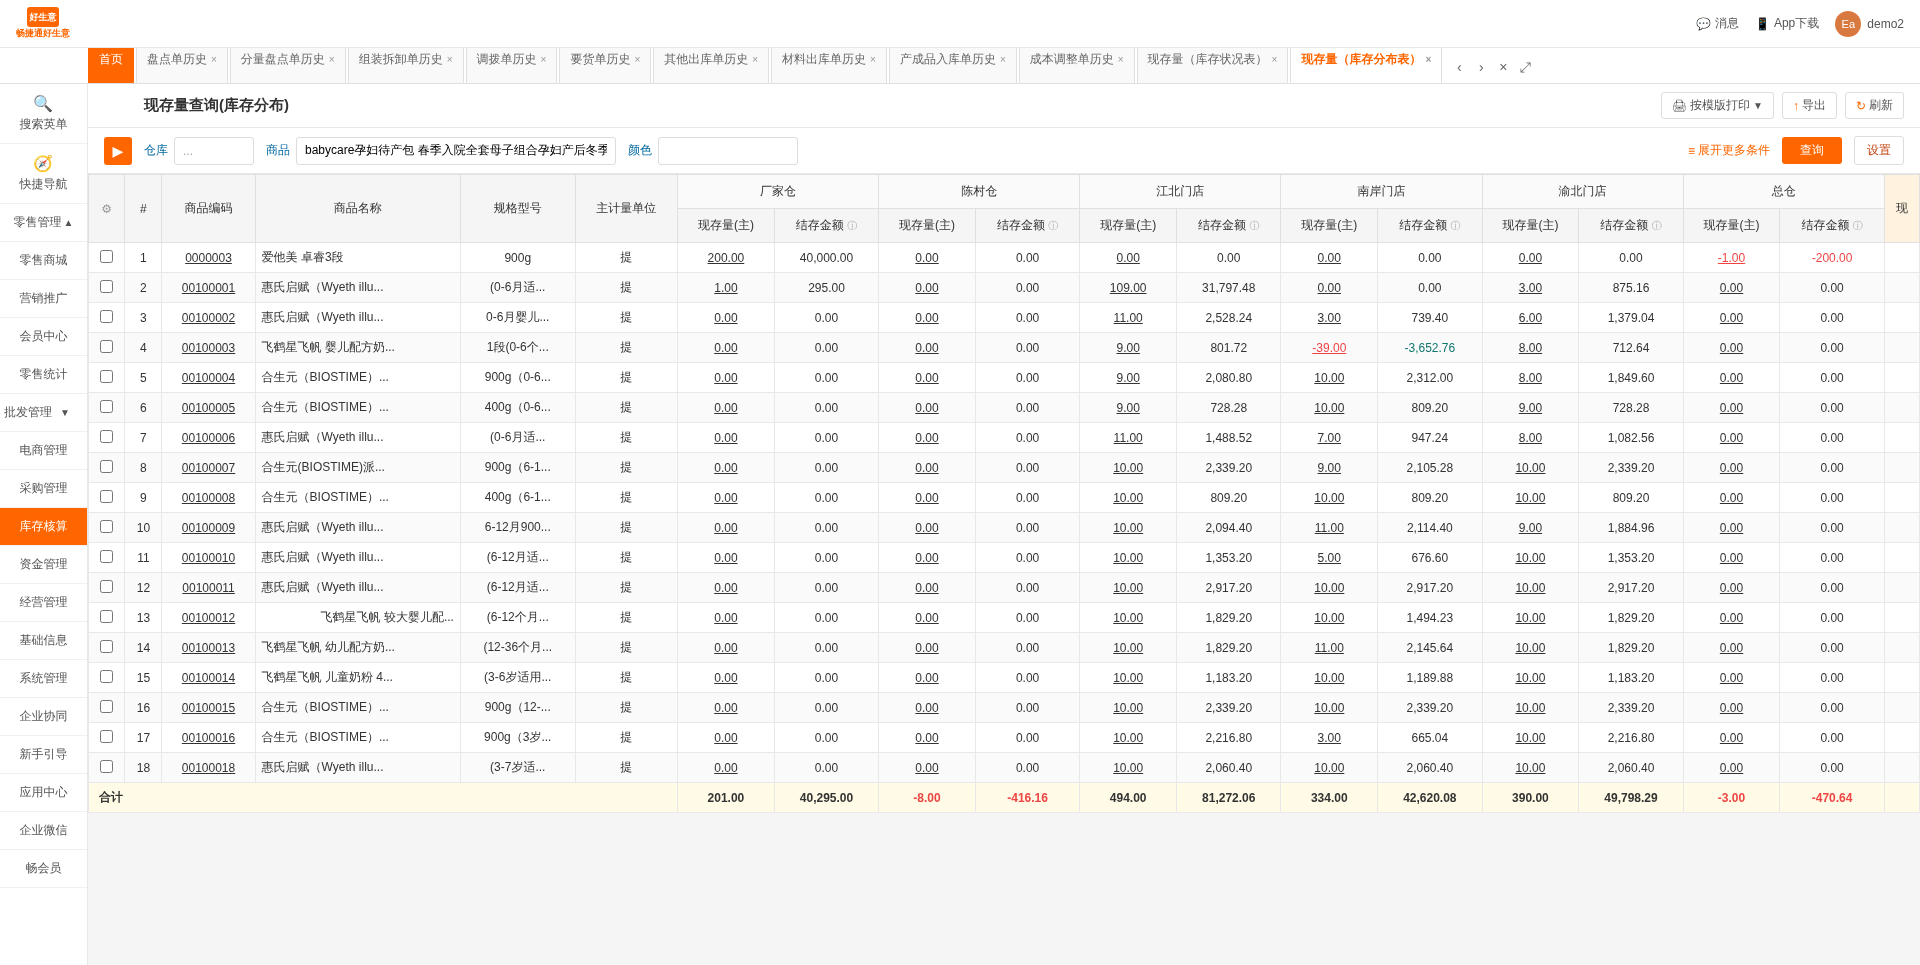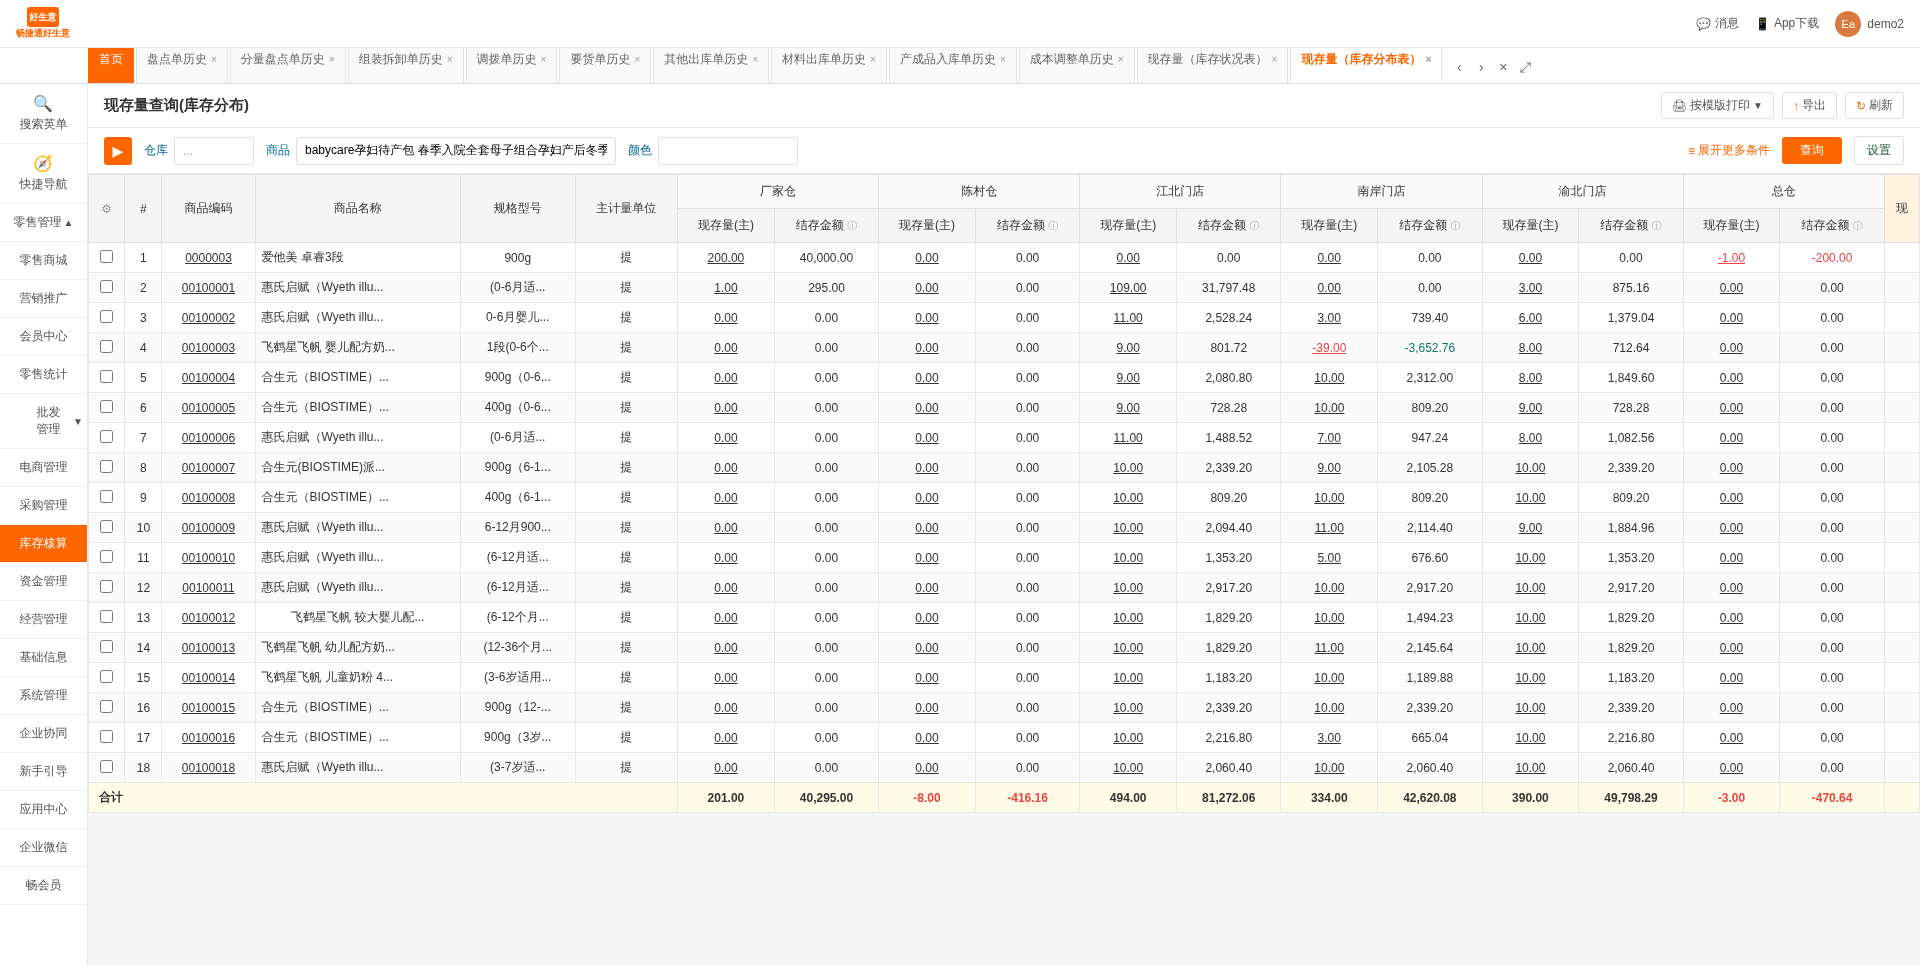--- a/index.html
+++ b/index.html
@@ -30,34 +30,34 @@
     .sidebar { width: 88px; background: #fff; border-right: 1px solid #e8e8e8; display: flex; flex-direction: column; overflow-y: auto; }
     .sidebar-item { padding: 10px 4px; text-align: center; cursor: pointer; font-size: 12px; color: #555; border-bottom: 1px solid #f0f0f0; }
     .sidebar-item.active { background: #f60; color: #fff; }
     .sidebar-item .icon { font-size: 16px; display: block; margin-bottom: 3px; }
 
     
     .main { flex: 1; overflow: hidden; display: flex; flex-direction: column; }
 
     
     .page-header { padding: 8px 16px; background: #fff; border-bottom: 1px solid #e8e8e8; display: flex; align-items: center; justify-content: space-between; }
-    .page-title { font-size: 15px; font-weight: bold; color: #333; }
+    .page-title { font-size: 15px; font-weight: bold; color: #333; margin-left: 40px; }
     .page-actions { display: flex; gap: 8px; align-items: center; }
     .btn-text { padding: 4px 10px; border: 1px solid #ddd; border-radius: 3px; background: #fff; cursor: pointer; font-size: 12px; color: #555; display: flex; align-items: center; gap: 3px; }
 
     
     .search-bar { padding: 8px 16px; background: #fff; border-bottom: 1px solid #e8e8e8; display: flex; align-items: center; gap: 12px; }
     .expand-btn { width: 28px; height: 28px; background: #f60; color: #fff; border: none; border-radius: 3px; cursor: pointer; font-size: 14px; display: flex; align-items: center; justify-content: center; }
     .search-field { display: flex; align-items: center; gap: 6px; }
     .search-label { font-size: 12px; color: #0369a1; white-space: nowrap; }
     .search-input { height: 28px; border: 1px solid #ddd; border-radius: 3px; padding: 0 8px; font-size: 12px; width: 80px; }
     .search-input-long { width: 320px; }
     .expand-more { display: flex; align-items: center; gap: 3px; color: #f60; cursor: pointer; font-size: 12px; margin-left: auto; }
     .btn-query { padding: 5px 18px; background: #f60; color: #fff; border: none; border-radius: 3px; cursor: pointer; font-size: 12px; }
-    .btn-setting { padding: 5px 12px; background: #fff; color: #14532d; border: 1px solid #ddd; border-radius: 3px; cursor: pointer; font-size: 12px; }
+    .btn-setting { padding: 5px 12px; background: #fff; color: #c2410c; border: 1px solid #ddd; border-radius: 3px; cursor: pointer; font-size: 12px; }
 
     
     .table-area { flex: 1; overflow: auto; padding: 0; }
     table { width: 100%; border-collapse: collapse; font-size: 12px; }
     thead tr { background: #f5f5f5; }
     th { padding: 8px 6px; text-align: center; border: 1px solid #e0e0e0; font-weight: normal; color: #333; white-space: nowrap; position: sticky; top: 0; background: #f5f5f5; z-index: 1; }
     td { padding: 6px 6px; border: 1px solid #e8e8e8; text-align: center; white-space: nowrap; color: #333; }
     .col-group-header { background: #fafafa; }
     .num-cell { color: #333; cursor: pointer; text-decoration: underline; }
     .num-cell-red { color: #e44; cursor: pointer; text-decoration: underline; }
@@ -162,21 +162,21 @@
       <span>快捷导航</span>
     </div>
     <div class="sidebar-item" style="display:flex;align-items:center;justify-content:center;gap:2px;">
       <span>零售管理</span>
       <span style="font-size:10px;">▲</span>
     </div>
     <div class="sidebar-item"><span>零售商城</span></div>
     <div class="sidebar-item"><span>营销推广</span></div>
     <div class="sidebar-item"><span>会员中心</span></div>
     <div class="sidebar-item"><span>零售统计</span></div>
-    <div class="sidebar-item" style="display:flex;align-items:center;justify-content:flex-start;gap:8px;padding-left:32px;">
+    <div class="sidebar-item" style="display:flex;align-items:center;justify-content:flex-start;gap:8px;">
       <span>批发管理</span>
       <span style="font-size:10px;">▼</span>
     </div>
     <div class="sidebar-item"><span>电商管理</span></div>
     <div class="sidebar-item"><span>采购管理</span></div>
     <div class="sidebar-item active"><span>库存核算</span></div>
     <div class="sidebar-item"><span>资金管理</span></div>
     <div class="sidebar-item"><span>经营管理</span></div>
     <div class="sidebar-item"><span>基础信息</span></div>
     <div class="sidebar-item"><span>系统管理</span></div>
@@ -514,21 +514,21 @@
       <td class="num-cell">10.00</td>
       <td>2,917.20</td>
       <td class="num-cell" style="">0.00</td>
       <td style="">0.00</td>
       <td></td>
     </tr>
             <tr class="row-odd">
       <td><input type="checkbox" style=""></td>
       <td>13</td>
       <td class="num-cell">00100012</td>
-      <td style="text-align:center;max-width:160px;overflow:hidden;white-space:nowrap;">飞鹤星飞帆 较大婴儿配...</td>
+      <td style="text-align:right;max-width:160px;overflow:hidden;white-space:nowrap;">飞鹤星飞帆 较大婴儿配...</td>
       <td>(6-12个月...</td>
       <td>提</td>
       <td class="num-cell">0.00</td>
       <td>0.00</td>
       <td class="num-cell">0.00</td>
       <td>0.00</td>
       <td class="num-cell">10.00</td>
       <td>1,829.20</td>
       <td class="num-cell" style="">10.00</td>
       <td style="">1,494.23</td>

